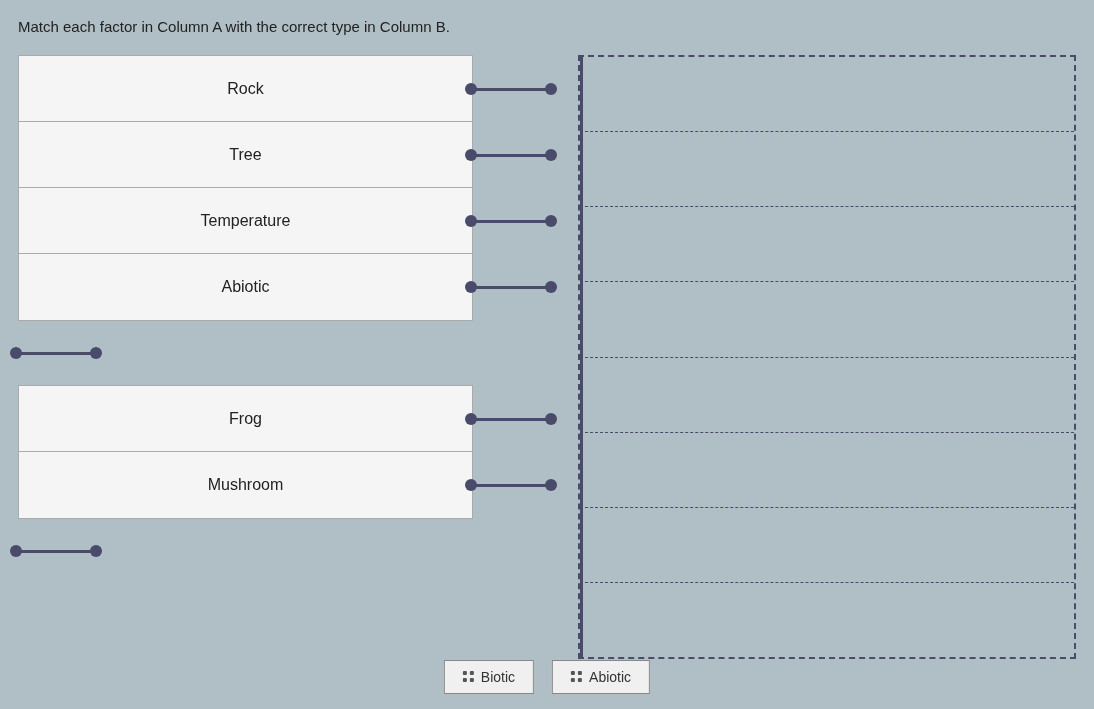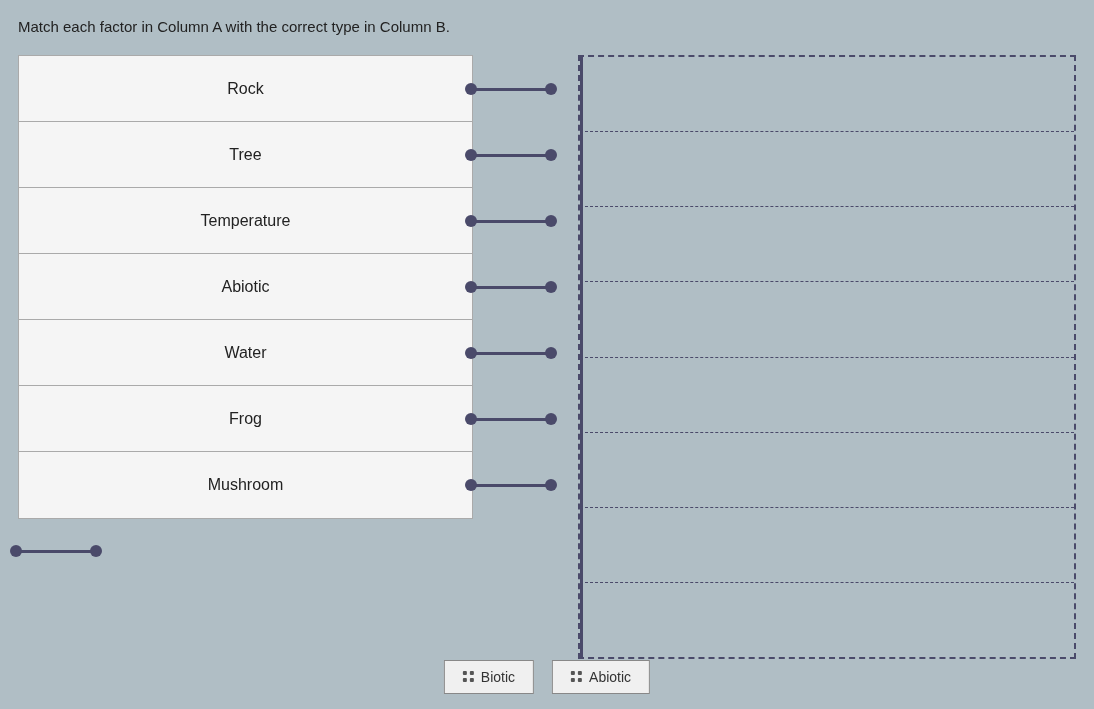--- a/index.html
+++ b/index.html
@@ -212,21 +212,20 @@
       <div class="item-row">
         <div class="item-box">Abiotic</div>
         <div class="connector">
           <div class="connector-line" style="position: relative; width: 80px;">
             <div class="dot-left"></div>
             <div class="dot-right"></div>
           </div>
         </div>
       </div>
       <div class="item-row">
-        <div class="item-box">Water</div>
         <div class="connector">
           <div class="connector-line" style="position: relative; width: 80px;">
             <div class="dot-left"></div>
             <div class="dot-right"></div>
           </div>
         </div>
       </div>
       <div class="item-row">
         <div class="item-box">Frog</div>
         <div class="connector">

